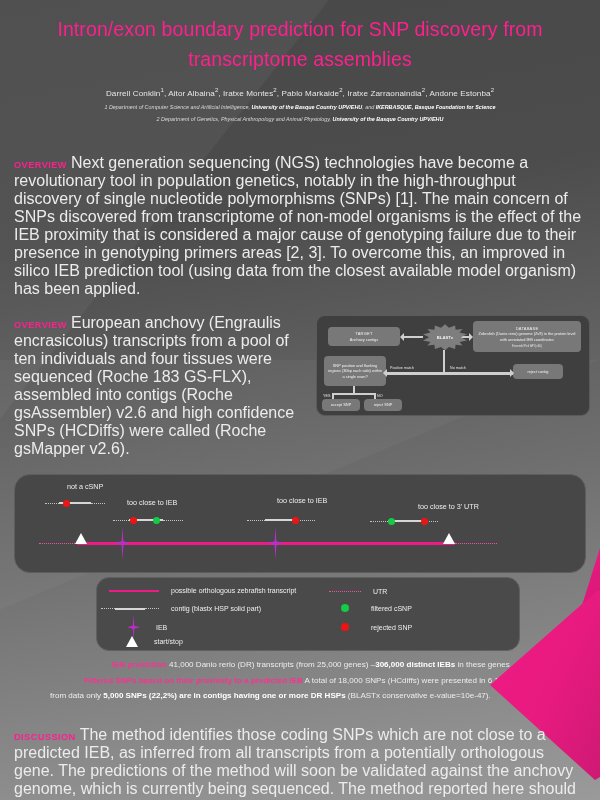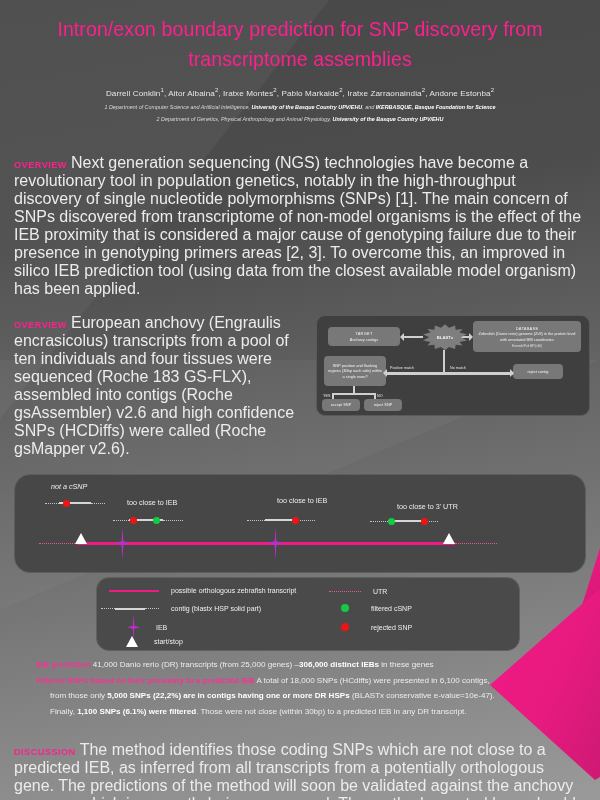--- a/index.html
+++ b/index.html
@@ -119,21 +119,21 @@
     background:#4a4a4a;border:1px solid #606060;border-radius:13px;
   }
   .lrow{position:absolute;display:flex;align-items:center;}
   .ltext{color:#efefef;font-size:7px;white-space:nowrap;}
 
   
   #results{margin-top:6px;padding:0 14px;}
   .rline{font-size:8.05px;line-height:1.92;color:#ededed;}
   .rline b{font-weight:bold;color:#ffffff;}
   .sublbl{color:#ff2f93;font-weight:bold;}
-  .r-ind1{padding-left:22px;}
+  .r-ind1{padding-left:22px;text-align:center;}
   .r-ind2{padding-left:36px;}
   #discussion{margin-top:22px;}
 </style>
 </head>
 <body>
 
 <div id="poster">
   <div class="wedge-tl"></div>
   <div class="wedge-mid"></div>
   <div class="pink-sliver"></div>
@@ -215,24 +215,24 @@
         </div>
         <div class="fbox" style="left:47px;top:83px;width:38px;height:12px;">
           <span>reject SNP</span>
         </div>
       </div>
     </div>
   </section>
 
   <div class="diagram">
 
-    <div class="dlabel" style="left:36px;top:7px;font-style:italic;">not a cSNP</div>
+    <div class="dlabel" style="left:52px;top:7px;">not a cSNP</div>
     <div class="dlabel" style="left:112px;top:23px;">too close to IEB</div>
     <div class="dlabel" style="left:262px;top:21px;">too close to IEB</div>
-    <div class="dlabel" style="left:382px;top:27px;">too close to 3' UTR</div>
+    <div class="dlabel" style="left:403px;top:27px;">too close to 3' UTR</div>
 
     <div class="contig" style="left:30px;top:27px;width:60px;">
       <div class="dash" style="left:0;width:14px;"></div>
       <div class="solid" style="left:14px;width:32px;"></div>
       <div class="dash" style="left:46px;width:14px;"></div>
       <div class="snp red" style="left:18px;"></div>
     </div>
 
     <div class="contig" style="left:98px;top:44px;width:70px;">
       <div class="dash" style="left:0;width:16px;"></div>
@@ -304,24 +304,21 @@
   <section id="results">
     <div class="rline r-ind1">
       <span class="sublbl">IEB prediciton</span>
       <span>41,000 Danio rerio (DR) transcripts (from 25,000 genes) –</span><b>306,000 distinct IEBs</b><span> in these genes</span>
     </div>
     <div class="rline r-ind1">
       <span class="sublbl">Filtered SNPs based on their proximity to a predicted IEB</span>
       <span>A total of 18,000 SNPs (HCdiffs) were presented in 6,100 contigs,</span>
     </div>
     <div class="rline r-ind2">
-      <span>from those only </span><b>5,000 SNPs  (22,2%) are in contigs having one or more DR HSPs</b><span> (BLASTx conservative e-value=10e-47).</span>
-    </div>
-    <div class="rline r-ind2">
-      <span>Finally, </span><b>1,100 SNPs (6.1%) were filtered</b><span>. Those were not close (within 30bp) to a predicted IEB in any DR transcript.</span>
+      <span>from data only </span><b>5,000 SNPs  (22,2%) are in contigs having one or more DR HSPs</b><span> (BLASTx conservative e-value=10e-47).</span>
     </div>
   </section>
 
   <section class="sec" id="discussion">
     <p></p><h2 class="lbl">DISCUSSION</h2><span>The method identifies those coding SNPs which are not close to a predicted IEB, as inferred from all transcripts from a potentially orthologous gene. The predictions of the method will soon be validated against the anchovy genome, which is currently being sequenced. The method reported here should be applicable in the future to SNP discovery in other non-model species organisms.</span><p></p>
   </section>
 
 </div>
 
 </body></html>

